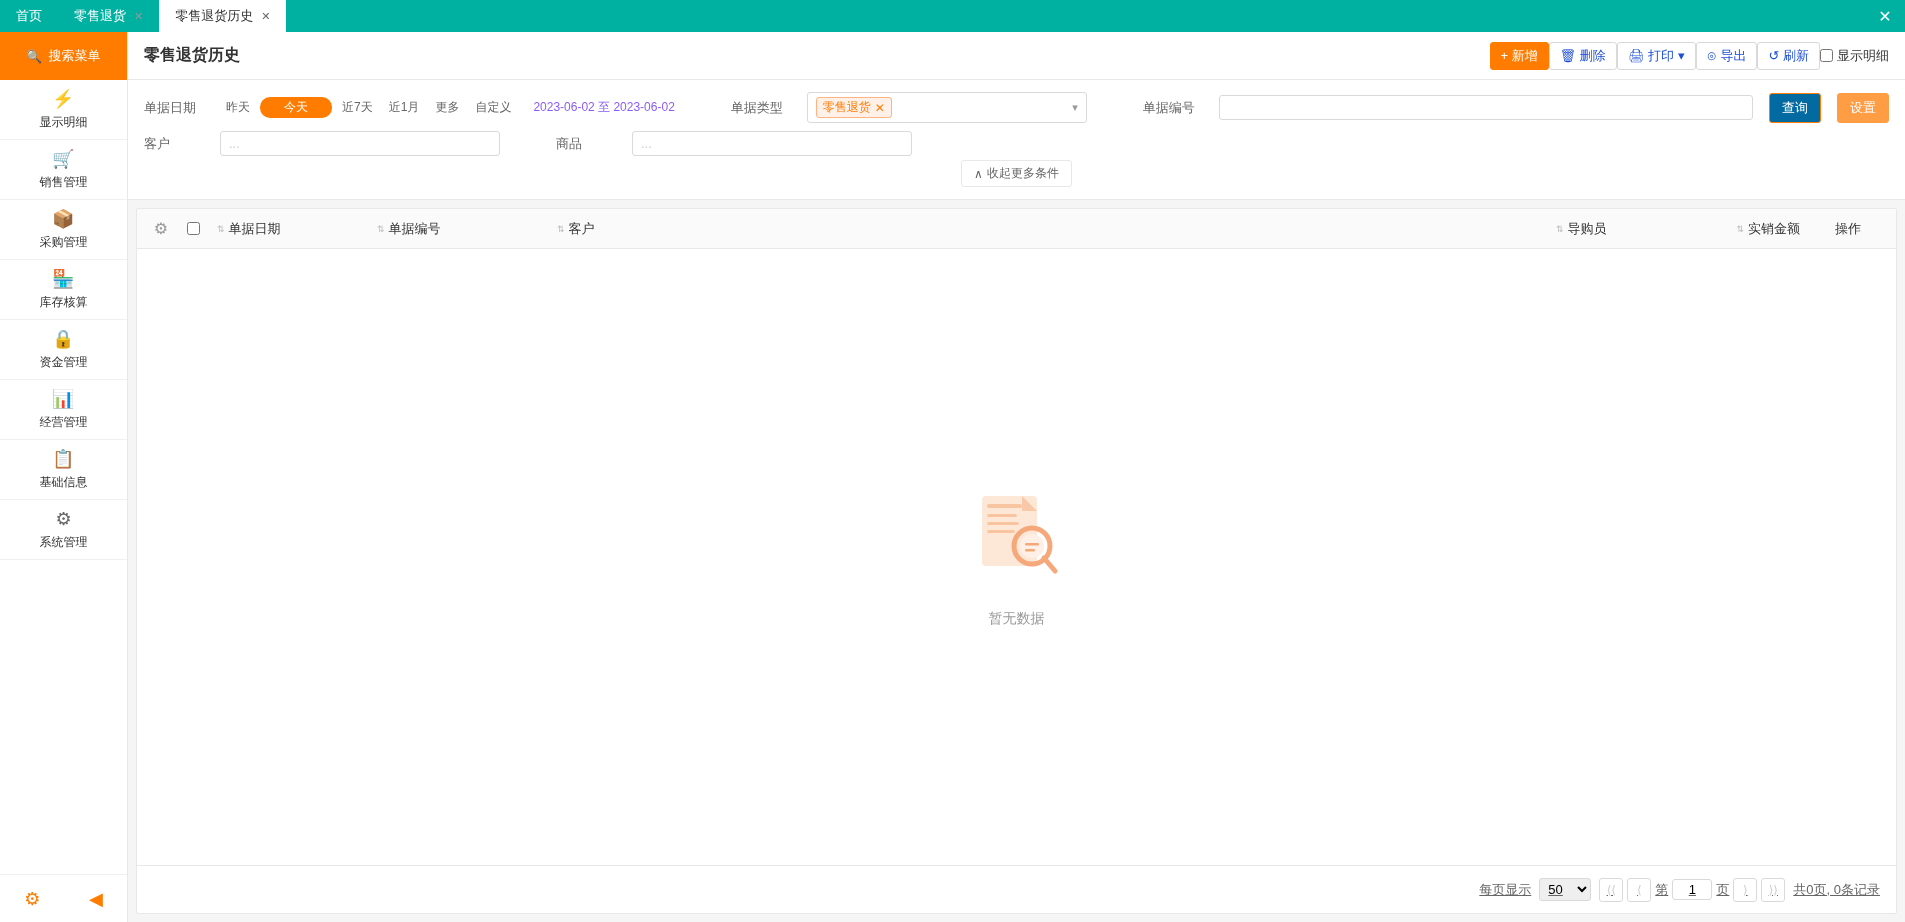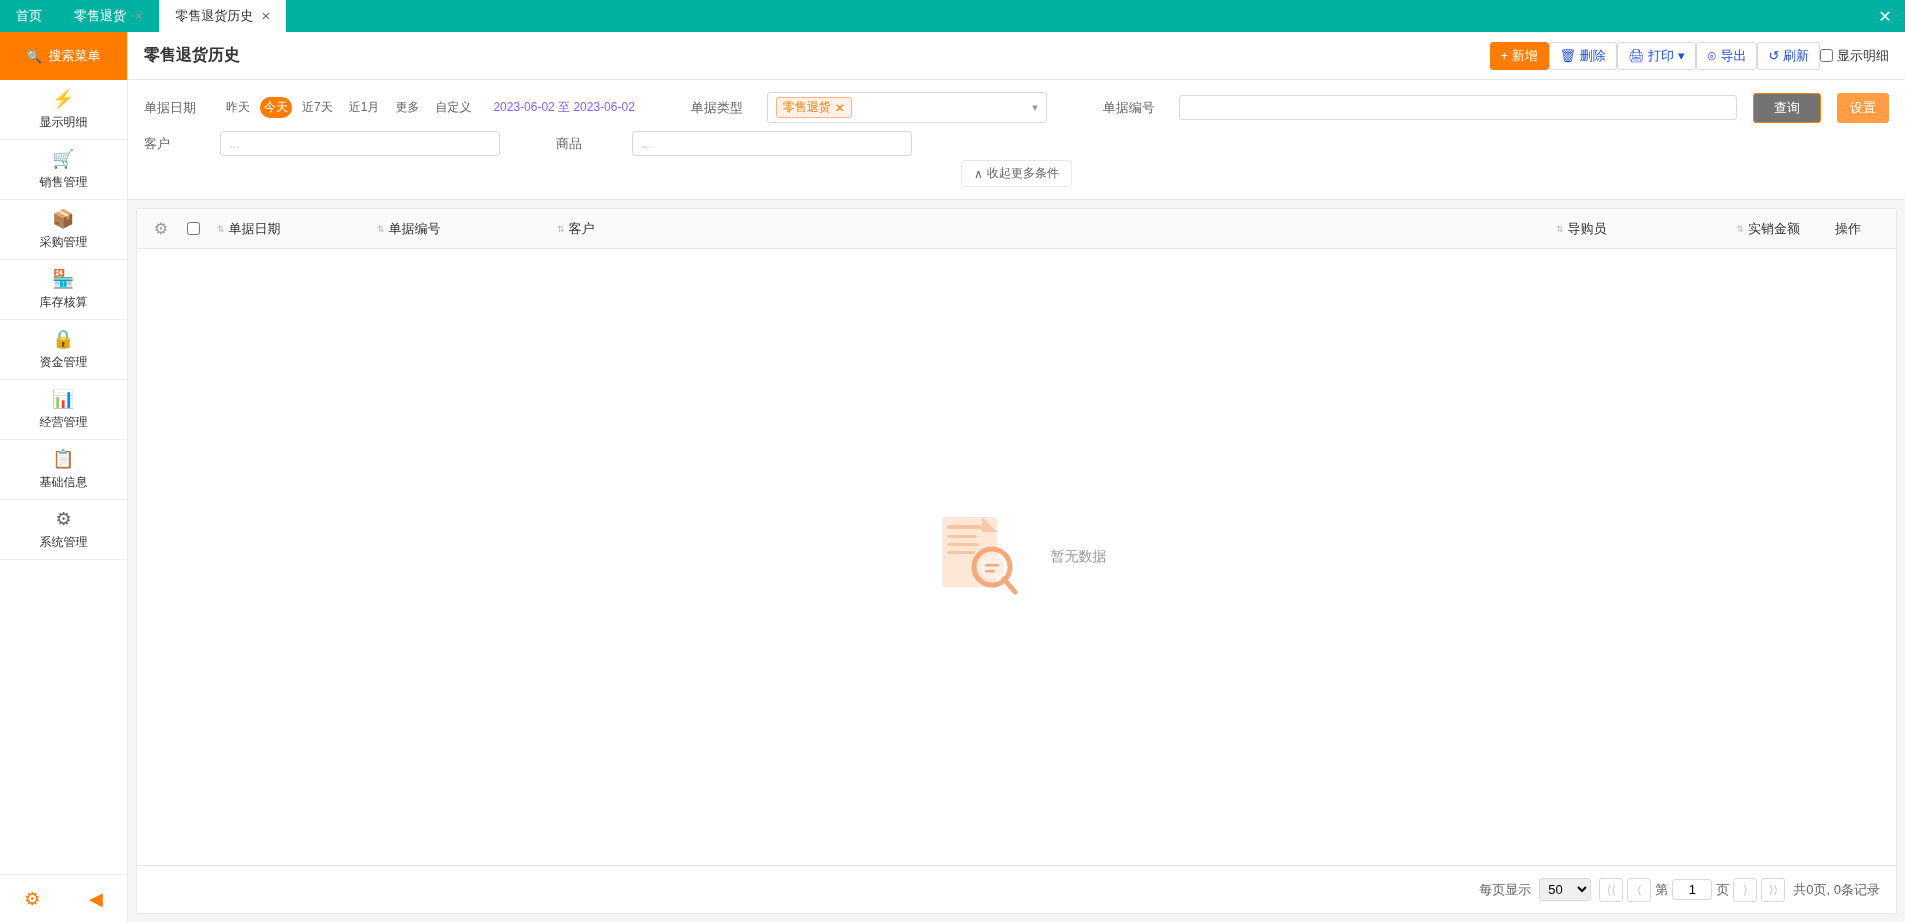--- a/index.html
+++ b/index.html
@@ -174,21 +174,21 @@
       padding: 2px 6px;
       font-size: 12px;
       color: #666;
       cursor: pointer;
       border-radius: 3px;
     }
     .date-btn.active {
       background: #ff7c00;
       color: #fff;
       border-radius: 10px;
-      padding: 2px 4px;
+      padding: 2px 24px;
     }
     .date-range {
       font-size: 12px;
       color: #8b5cf6;
     }
     .filter-select {
       display: flex;
       align-items: center;
       border: 1px solid #d9d9d9;
       border-radius: 3px;
@@ -293,20 +293,21 @@
     .col-id { width: 180px; }
     .col-customer { flex: 1; }
     .col-guide { width: 140px; }
     .col-amount { width: 120px; text-align: right; justify-content: flex-end; }
     .col-action { width: 80px; text-align: center; justify-content: center; }
 
     
     .empty-state {
       flex: 1;
       display: flex;
+      flex-direction: column;
       align-items: center;
       justify-content: center;
       gap: 24px;
     }
     .empty-illustration {
       width: 100px;
       height: 100px;
       position: relative;
     }
     .empty-text {
@@ -319,20 +320,21 @@
       height: 48px;
       border-top: 1px solid #e8e8e8;
       display: flex;
       align-items: center;
       justify-content: flex-end;
       padding: 0 16px;
       gap: 8px;
       font-size: 13px;
       color: #666;
       flex-shrink: 0;
+      text-decoration: underline;
     }
     .pagination select {
       border: 1px solid #d9d9d9;
       border-radius: 3px;
       padding: 2px 4px;
       font-size: 13px;
     }
     .pagination .page-nav {
       display: flex;
       align-items: center;
@@ -471,21 +473,21 @@
           <span class="tag">
             <span>零售退货</span>
             <span>✕</span>
           </span>
           <span class="chevron">▾</span>
         </div>
 
         <span class="filter-label" style="margin-left:40px;">单据编号</span>
         <input class="filter-input" type="text" style="min-width: 200px; flex: 1 1 0%;">
 
-        <button class="toolbar-btn primary" style="background:#737373; border-color:#ff7c00; color:#fff; padding:5px 20px;">
+        <button class="toolbar-btn primary" style="background:#0369a1; border-color:#ff7c00; color:#fff; padding:5px 12px;">
           <span>查询</span>
         </button>
         <button class="toolbar-btn" style="background:#ff9d45; border-color:#ff9d45; color:#fff; padding:5px 12px;">
           <span>设置</span>
         </button>
       </div>
 
       <div class="filter-row-2">
         <span class="filter-label">客户</span>
         <div class="filter-select" style="min-width:280px;">

